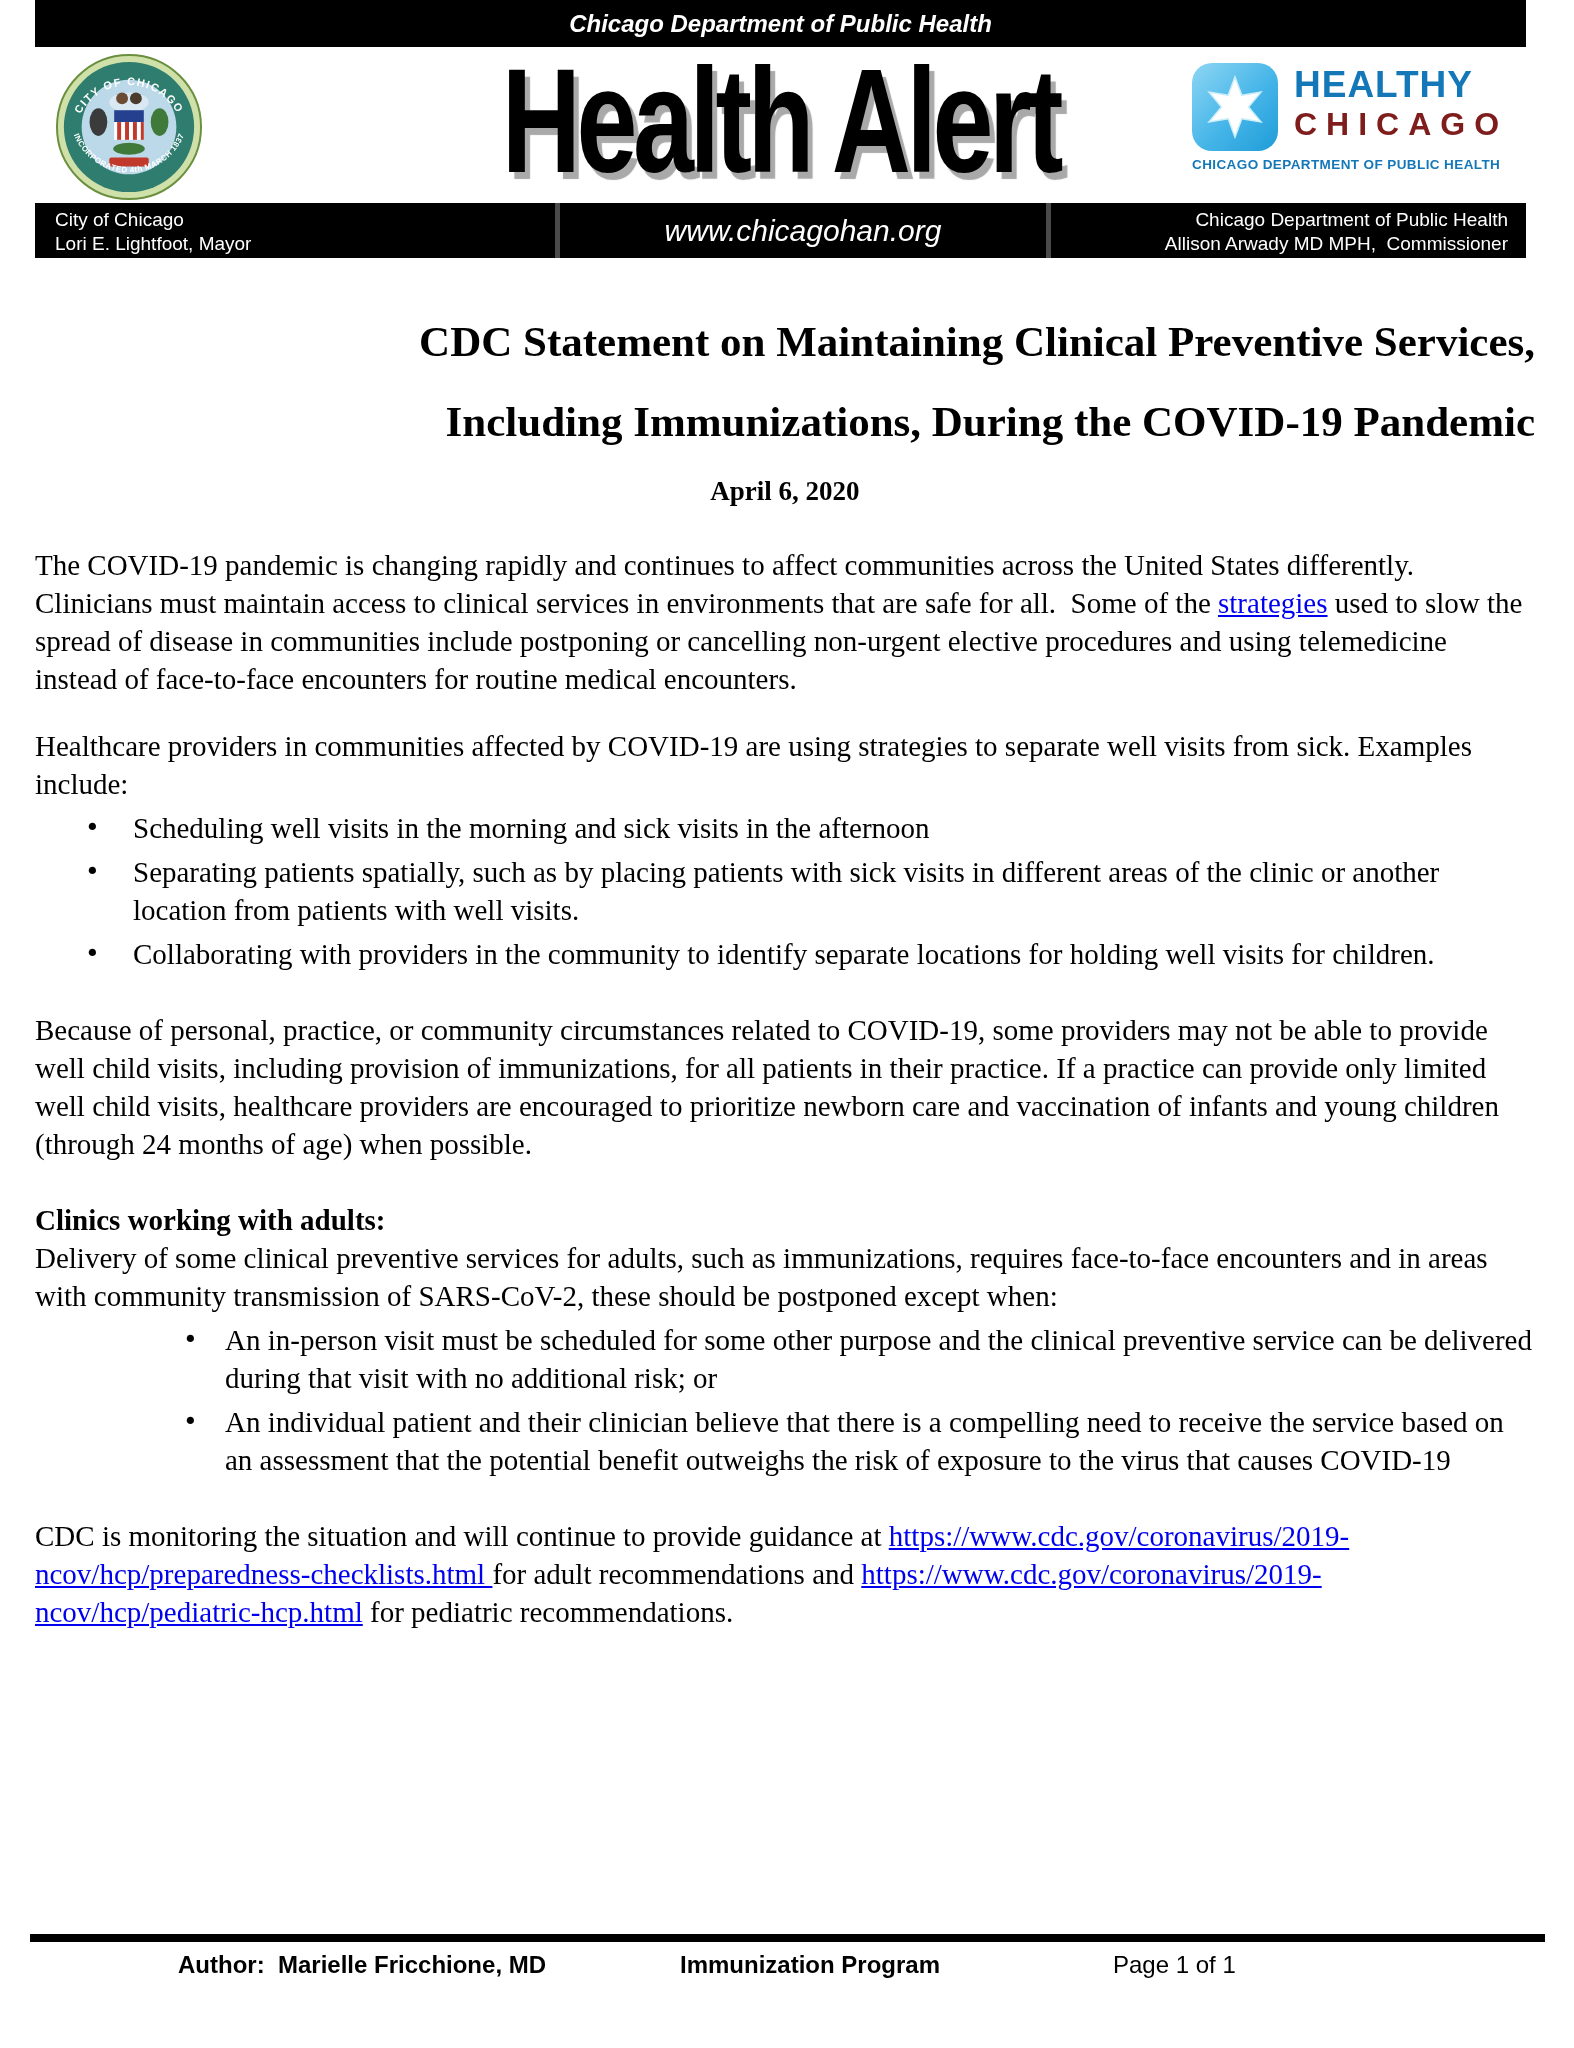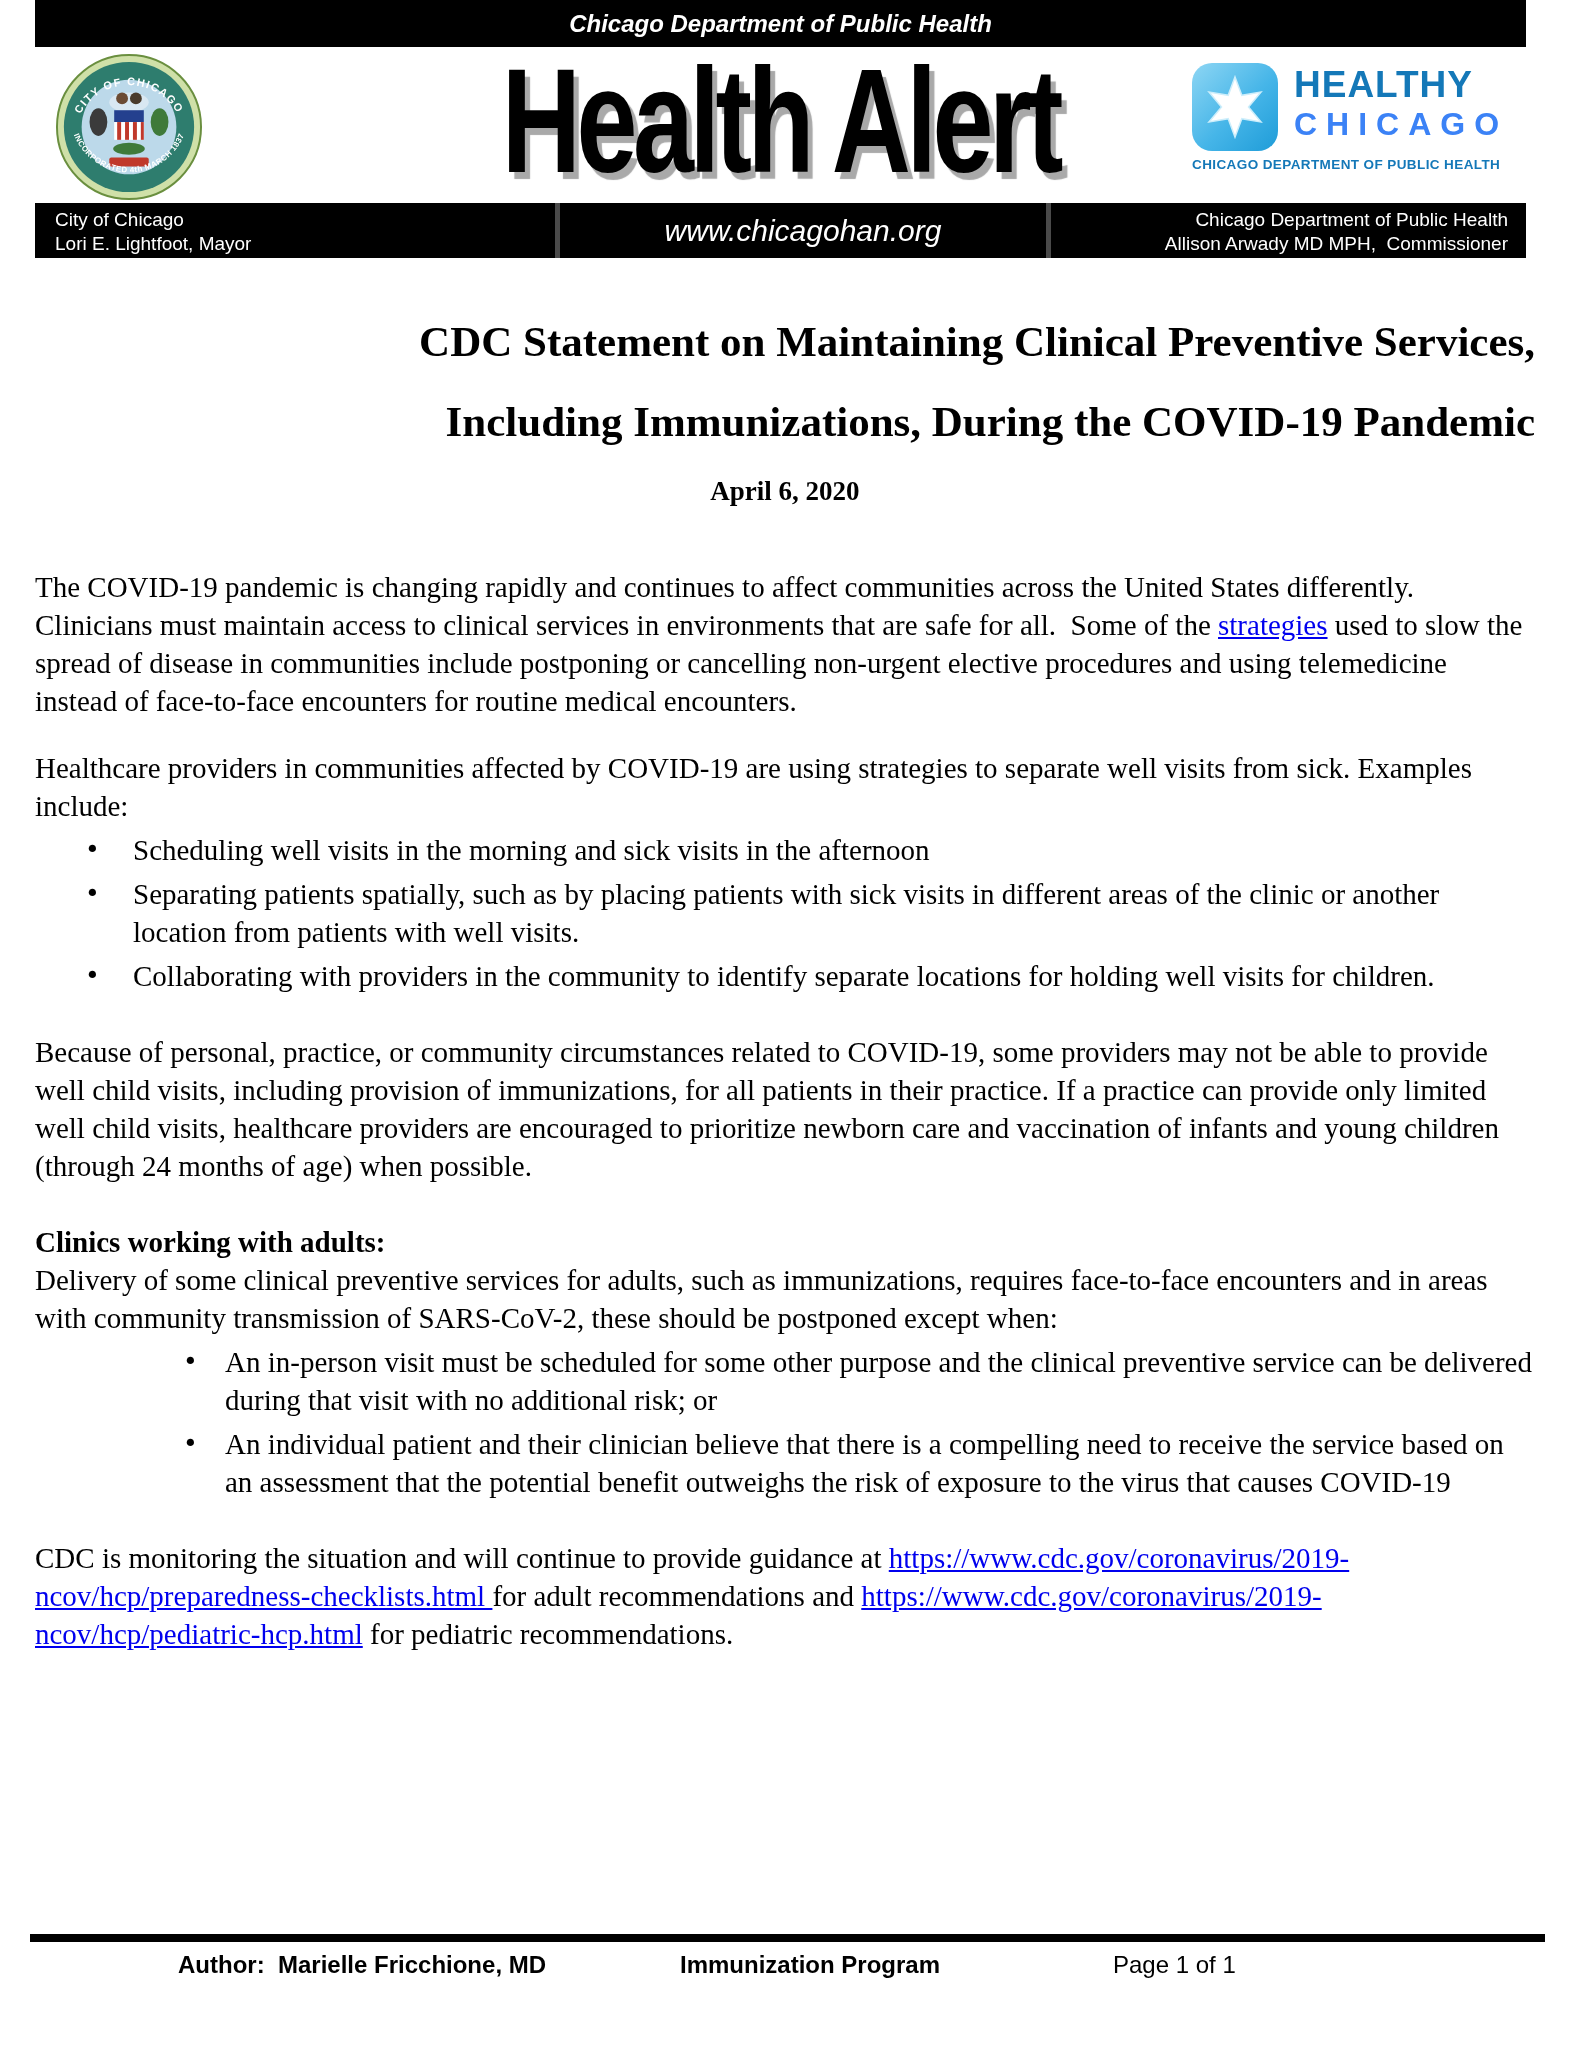--- a/index.html
+++ b/index.html
@@ -15,35 +15,35 @@
   .big-title{position:absolute;left:0;right:0;top:-4px;text-align:center;
              font-family:"Liberation Sans",sans-serif;font-weight:bold;font-size:148px;line-height:156px;
              letter-spacing:-6px;transform:scaleX(0.74);transform-origin:50% 50%;
              color:#000;text-shadow:7px 7px 1px #a9a9a9;white-space:nowrap;}
   .hc-logo{position:absolute;right:18px;top:16px;width:316px;font-family:"Liberation Sans",sans-serif;padding-left:20px;}
   .hc-row{display:flex;align-items:flex-start;}
   .hc-square{width:86px;height:88px;border-radius:20px;background:linear-gradient(135deg,#8ed6f4 0%,#45b5e8 55%,#1f9cd8 100%);
              display:flex;align-items:center;justify-content:center;flex:0 0 auto;}
   .hc-words{margin-left:16px;margin-top:2px;}
   .hc-healthy{font-weight:bold;font-size:37px;line-height:40px;color:#1478b8;letter-spacing:1px;}
-  .hc-chicago{font-weight:bold;font-size:32px;line-height:38px;color:#3b82f6;letter-spacing:9px;}
+  .hc-chicago{font-weight:bold;font-size:32px;line-height:38px;color:#7f1d1d;letter-spacing:9px;}
   .hc-sub{margin-top:6px;font-weight:bold;font-size:13.5px;color:#1478b8;letter-spacing:0.4px;white-space:nowrap;}
   .info-bar{height:55px;background:#000;color:#fff;display:flex;
             font-family:"Liberation Sans",sans-serif;font-size:19px;}
   .ib-left{width:500px;padding:5px 0 0 20px;line-height:24px;}
   .ib-div{width:5px;background:#4a4a4a;}
   .ib-center{width:486px;display:flex;align-items:center;justify-content:center;
              font-style:italic;font-size:30px;}
   .ib-right{flex:1;padding:5px 18px 0 0;line-height:24px;text-align:right;}
 
   
   .content{position:absolute;left:35px;top:262px;width:1500px;font-size:29px;line-height:38px;}
   .doc-title{text-align:right;font-weight:bold;font-size:43px;line-height:80px;margin:40px 0 0 0;}
   .doc-date{text-align:center;font-weight:bold;font-size:27px;line-height:34px;margin-top:12px;}
-  .intro{margin-top:60px;}
+  .intro{margin-top:38px;}
   .para{margin:38px 0 0 0;}
   .tight{margin:0;}
   h2.sec{font-size:29px;line-height:38px;font-weight:bold;margin:38px 0 0 0;}
   ul.bullets{list-style:none;margin:2px 0 0 0;padding:0;}
   ul.bullets li{position:relative;margin-top:6px;}
   ul.l1 li{padding-left:98px;}
   ul.l1 .marker{position:absolute;left:50px;top:0;}
   ul.l2 li{padding-left:190px;}
   ul.l2 .marker{position:absolute;left:148px;top:0;}
   .marker{font-family:"DejaVu Sans",sans-serif;font-size:25px;}

